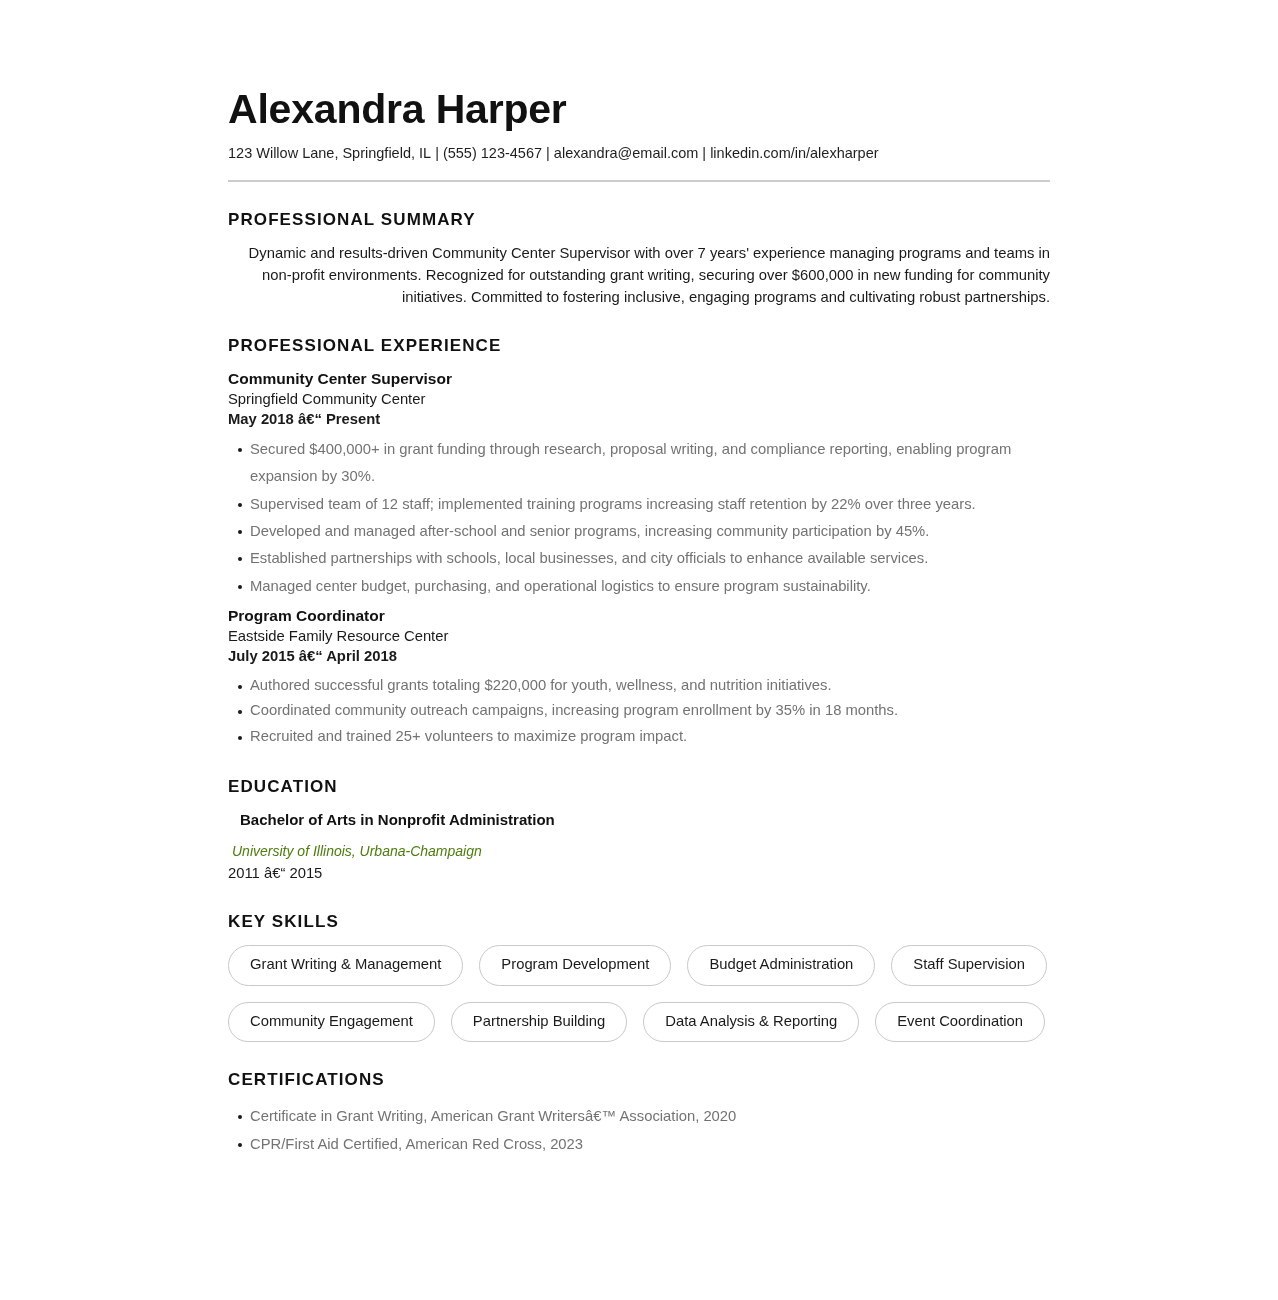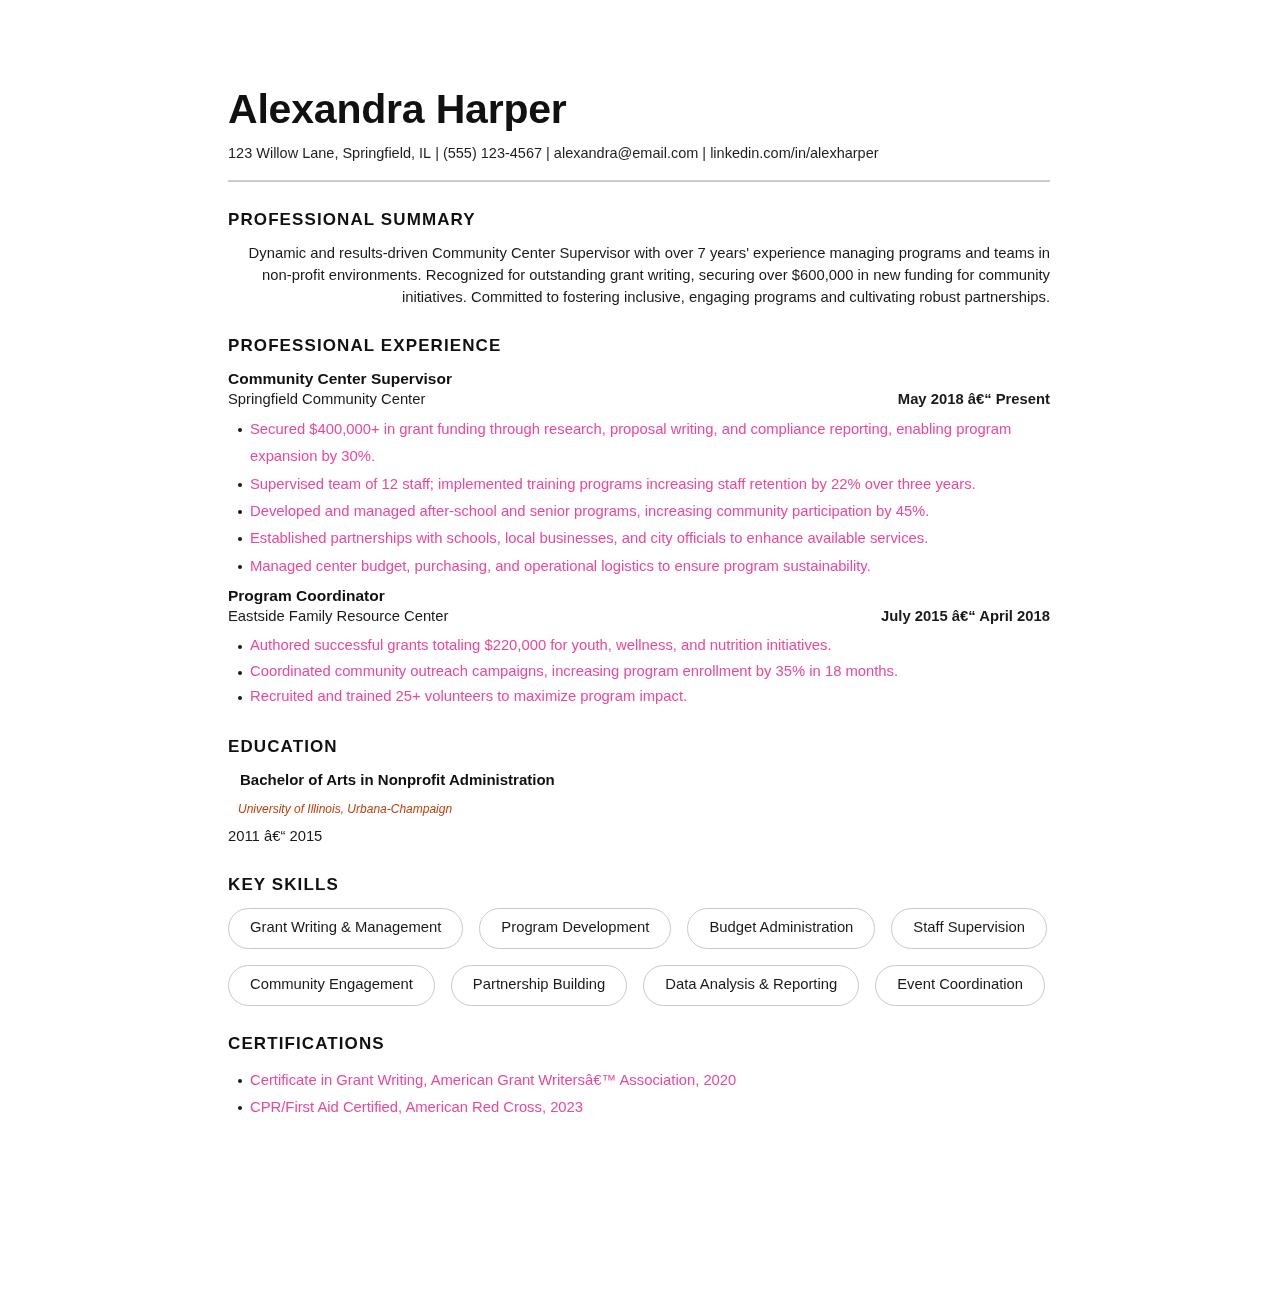--- a/index.html
+++ b/index.html
@@ -89,35 +89,36 @@
     margin: 0;
     color: #111111;
   }
   .job-meta {
     display: flex;
     justify-content: space-between;
     align-items: baseline;
     font-size: 14.8px;
     line-height: 1.35;
     color: #1a1a1a;
+    flex-direction: column;
   }
   .job-company { white-space: nowrap; }
   .job-dates { white-space: nowrap; font-weight: bold; }
 
   ul.bullets {
     list-style: none;
     margin: 6px 0 0 0;
     padding: 0;
   }
   ul.bullets li {
     position: relative;
     padding-left: 22px;
     font-size: 14.8px;
     line-height: 1.85;
-    color: #ec4899;
+    color: #737373;
   }
   ul.bullets li::before {
     content: "";
     position: absolute;
     left: 10px;
     top: 12px;
     width: 4px;
     height: 4px;
     border-radius: 50%;
     background: #1a1a1a;
@@ -128,25 +129,25 @@
 
   
   .edu-degree {
     font-size: 15px;
     font-weight: bold;
     line-height: 1.3;
     margin: 12px;
     color: #111111;
   }
   .edu-school {
-    font-size: 12px;
+    font-size: 14px;
     font-style: italic;
     line-height: 1.3;
-    margin: 10px;
-    color: #c2410c;
+    margin: 4px;
+    color: #4d7c0f;
   }
   .edu-years {
     font-size: 14.8px;
     line-height: 1.35;
     margin: 0;
     color: #1a1a1a;
   }
 
   
   .skills-wrap {

